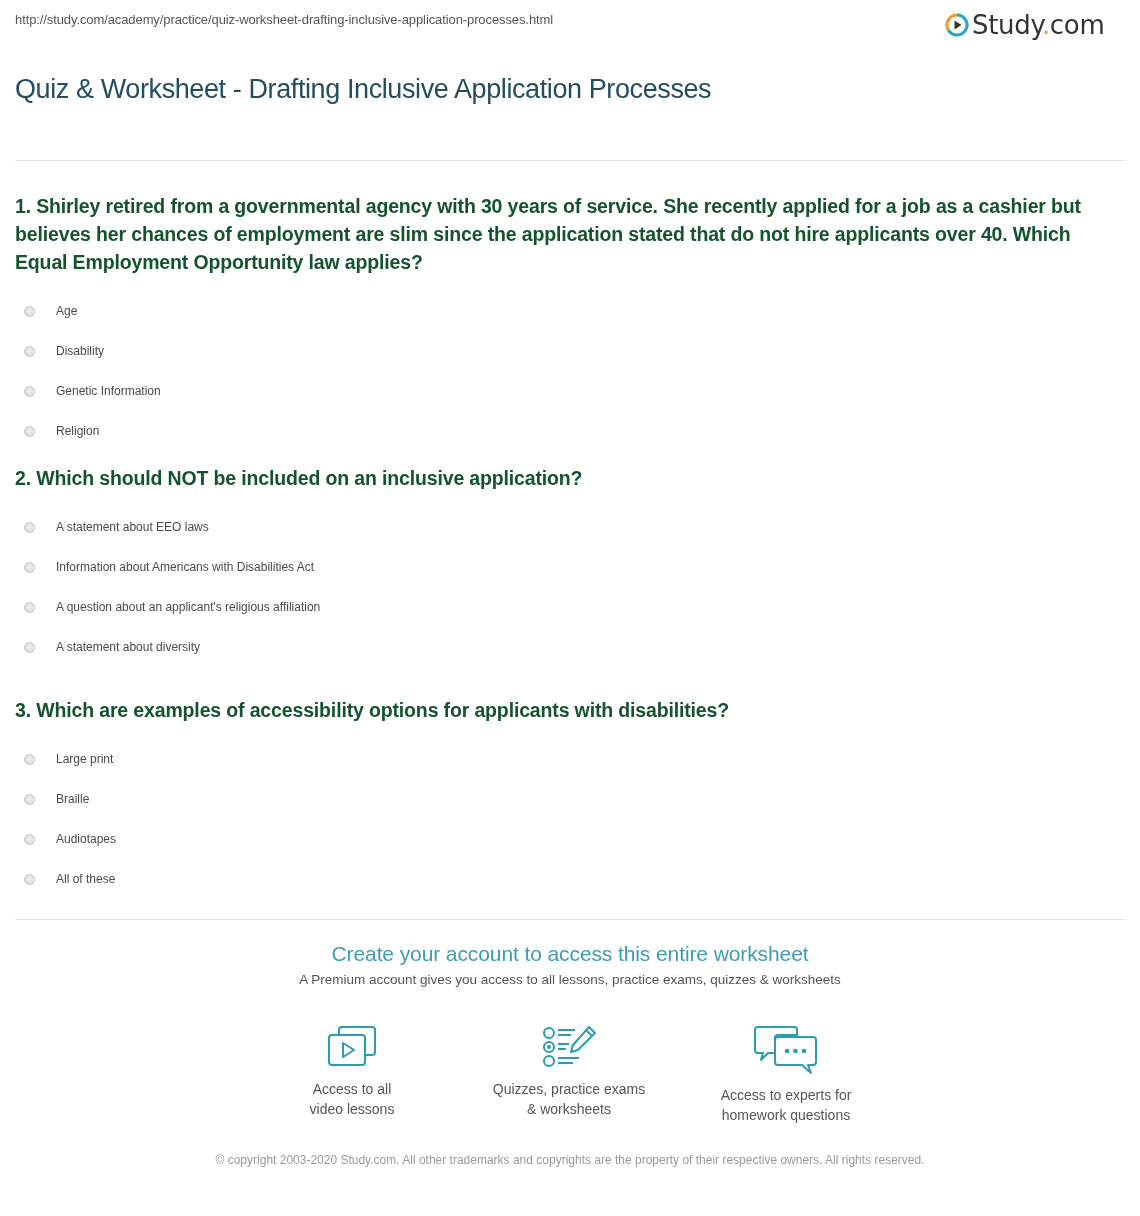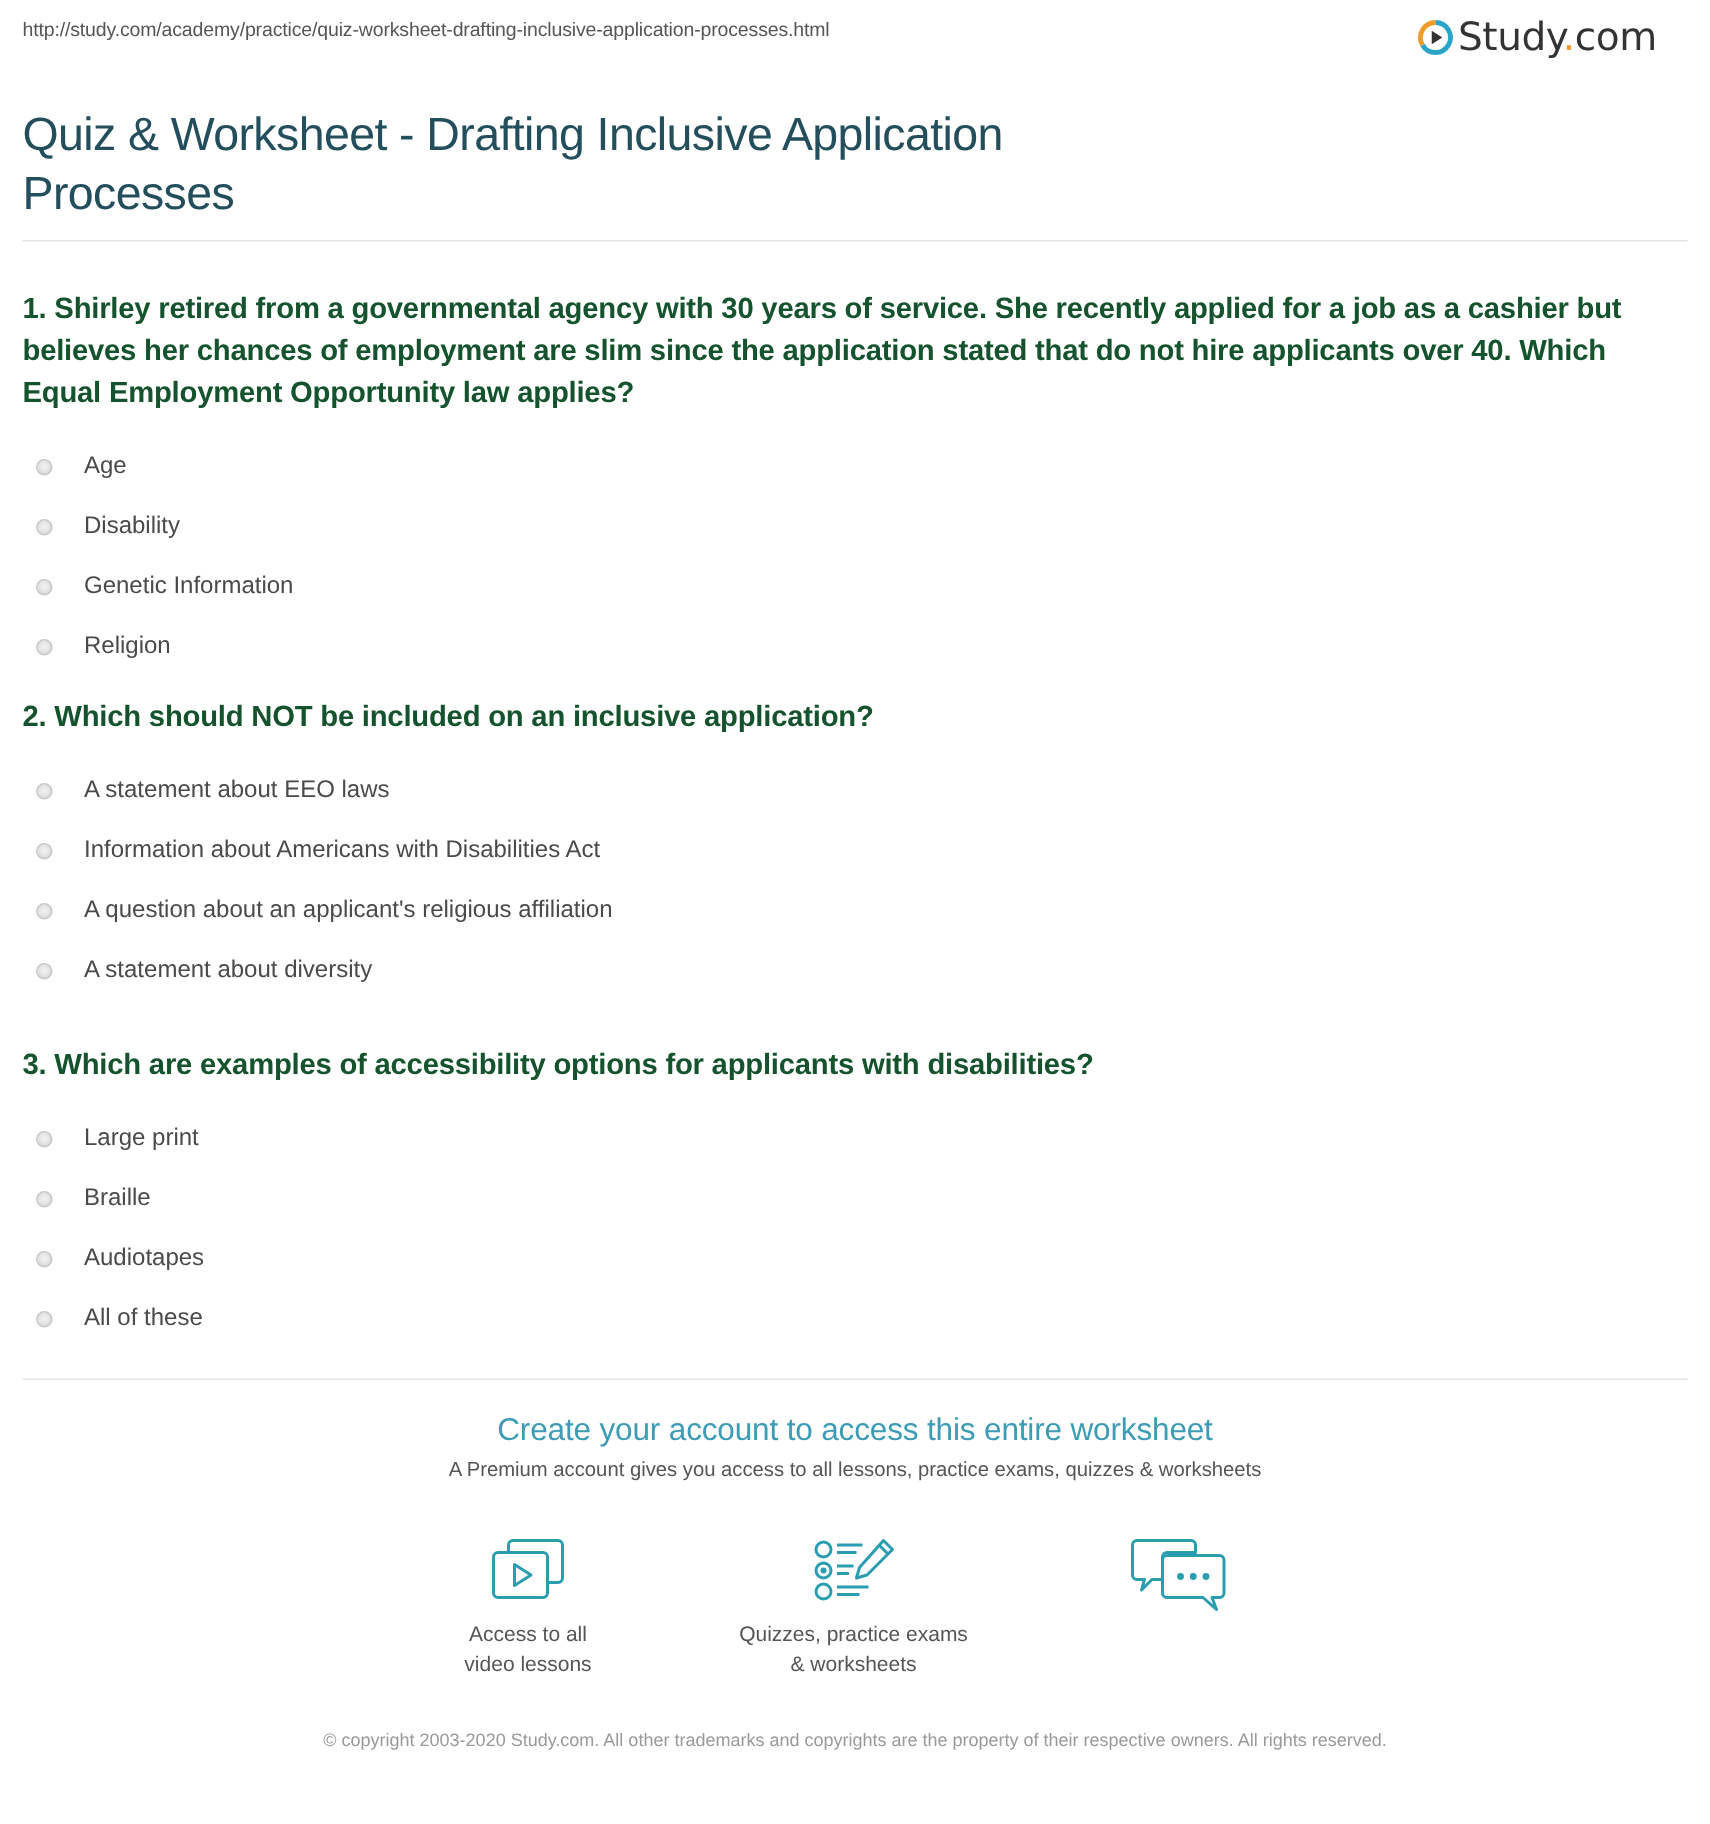--- a/index.html
+++ b/index.html
@@ -6,29 +6,29 @@
     html, body { width: 1140px; height: 1216px; background: #ffffff; overflow: hidden; }
     body { font-family: "Liberation Sans", "DejaVu Sans", sans-serif; color: #4a4a4a; position: relative; }
 
     .url-line { position: absolute; left: 15px; top: 12px; font-size: 13px; color: #555; letter-spacing: -0.1px; }
 
     .logo { position: absolute; left: 945px; top: 8px; display: flex; align-items: center; height: 34px; }
     .logo-mark { width: 24px; height: 24px; position: relative; margin-right: 3px; }
     .logo-text { font-size: 26px; color: #333; font-weight: normal; letter-spacing: -0.3px; font-family: "DejaVu Sans", sans-serif; }
     .logo-dot { color: #f19b2c; }
 
-    .page-title { position: absolute; left: 15px; top: 70px; width: 760px; font-size: 31px; line-height: 39px; color: #234e5c; font-weight: normal; letter-spacing: -0.4px; }
+    .page-title { position: absolute; left: 15px; top: 70px; width: 760px; font-size: 27px; line-height: 39px; color: #234e5c; font-weight: normal; letter-spacing: -0.4px; }
     .hr { position: absolute; left: 15px; right: 15px; height: 1px; background: #e3e3e3; }
 
     .question { position: absolute; left: 15px; width: 1110px; }
     .q-text { font-size: 19.5px; line-height: 28px; color: #14532d; font-weight: bold; letter-spacing: -0.15px; }
     .answers { list-style: none; margin-top: 15px; }
     .answer { display: flex; align-items: center; height: 40px; }
     .radio { width: 11px; height: 11px; border-radius: 50%; background: radial-gradient(circle at 50% 45%, #f3f3f3 0%, #e2e2e2 55%, #cfcfcf 100%); border: 1px solid #c7c7c7; margin-left: 9px; margin-right: 21px; flex: none; }
-    .a-text { font-size: 16px; color: #4a4a4a; }
+    .a-text { font-size: 12px; color: #4a4a4a; }
 
     .cta-title { position: absolute; left: 0; width: 1140px; top: 942px; text-align: center; font-size: 21px; color: #3d9bb5; letter-spacing: -0.1px; }
     .cta-sub { position: absolute; left: 0; width: 1140px; top: 972px; text-align: center; font-size: 13.5px; color: #555; }
 
     .feature { position: absolute; top: 1025px; width: 200px; text-align: center; }
     .feature svg { display: block; margin: 0 auto; }
     .f-label { margin-top: 10px; font-size: 14px; line-height: 20px; color: #555; }
 
     .copyright { position: absolute; left: 210px; width: 720px; top: 1152px; text-align: center; font-size: 12px; line-height: 17px; color: #999; }
   </style>
@@ -156,15 +156,16 @@
 <div class="feature" style="left:686px;">
   <span>
     <svg width="64" height="50" viewBox="0 0 64 50">
       <path d="M4 2 H40 A3 3 0 0 1 43 5 V10 H24 A3 3 0 0 0 21 13 V28 H14 L7 35 L9 28 H4 A3 3 0 0 1 1 25 V5 A3 3 0 0 1 4 2 Z" fill="none" stroke="#2a9db1" stroke-width="2" stroke-linejoin="round"></path>
       <path d="M24 12 H59 A3 3 0 0 1 62 15 V37 A3 3 0 0 1 59 40 H54 L57 48 L48 40 H24 A3 3 0 0 1 21 37 V15 A3 3 0 0 1 24 12 Z" fill="#fff" stroke="#2a9db1" stroke-width="2" stroke-linejoin="round"></path>
       <circle cx="33" cy="26" r="2.3" fill="#2a9db1"></circle>
       <circle cx="41.5" cy="26" r="2.3" fill="#2a9db1"></circle>
       <circle cx="50" cy="26" r="2.3" fill="#2a9db1"></circle>
     </svg>
   </span>
+  <div class="f-label"><span>Access to experts for</span><br><span>homework questions</span></div>
 </div>
 
 <div class="copyright">© copyright 2003-2020 Study.com. All other trademarks and copyrights are the property of their respective owners. All rights reserved.</div>
 
 </body></html>

